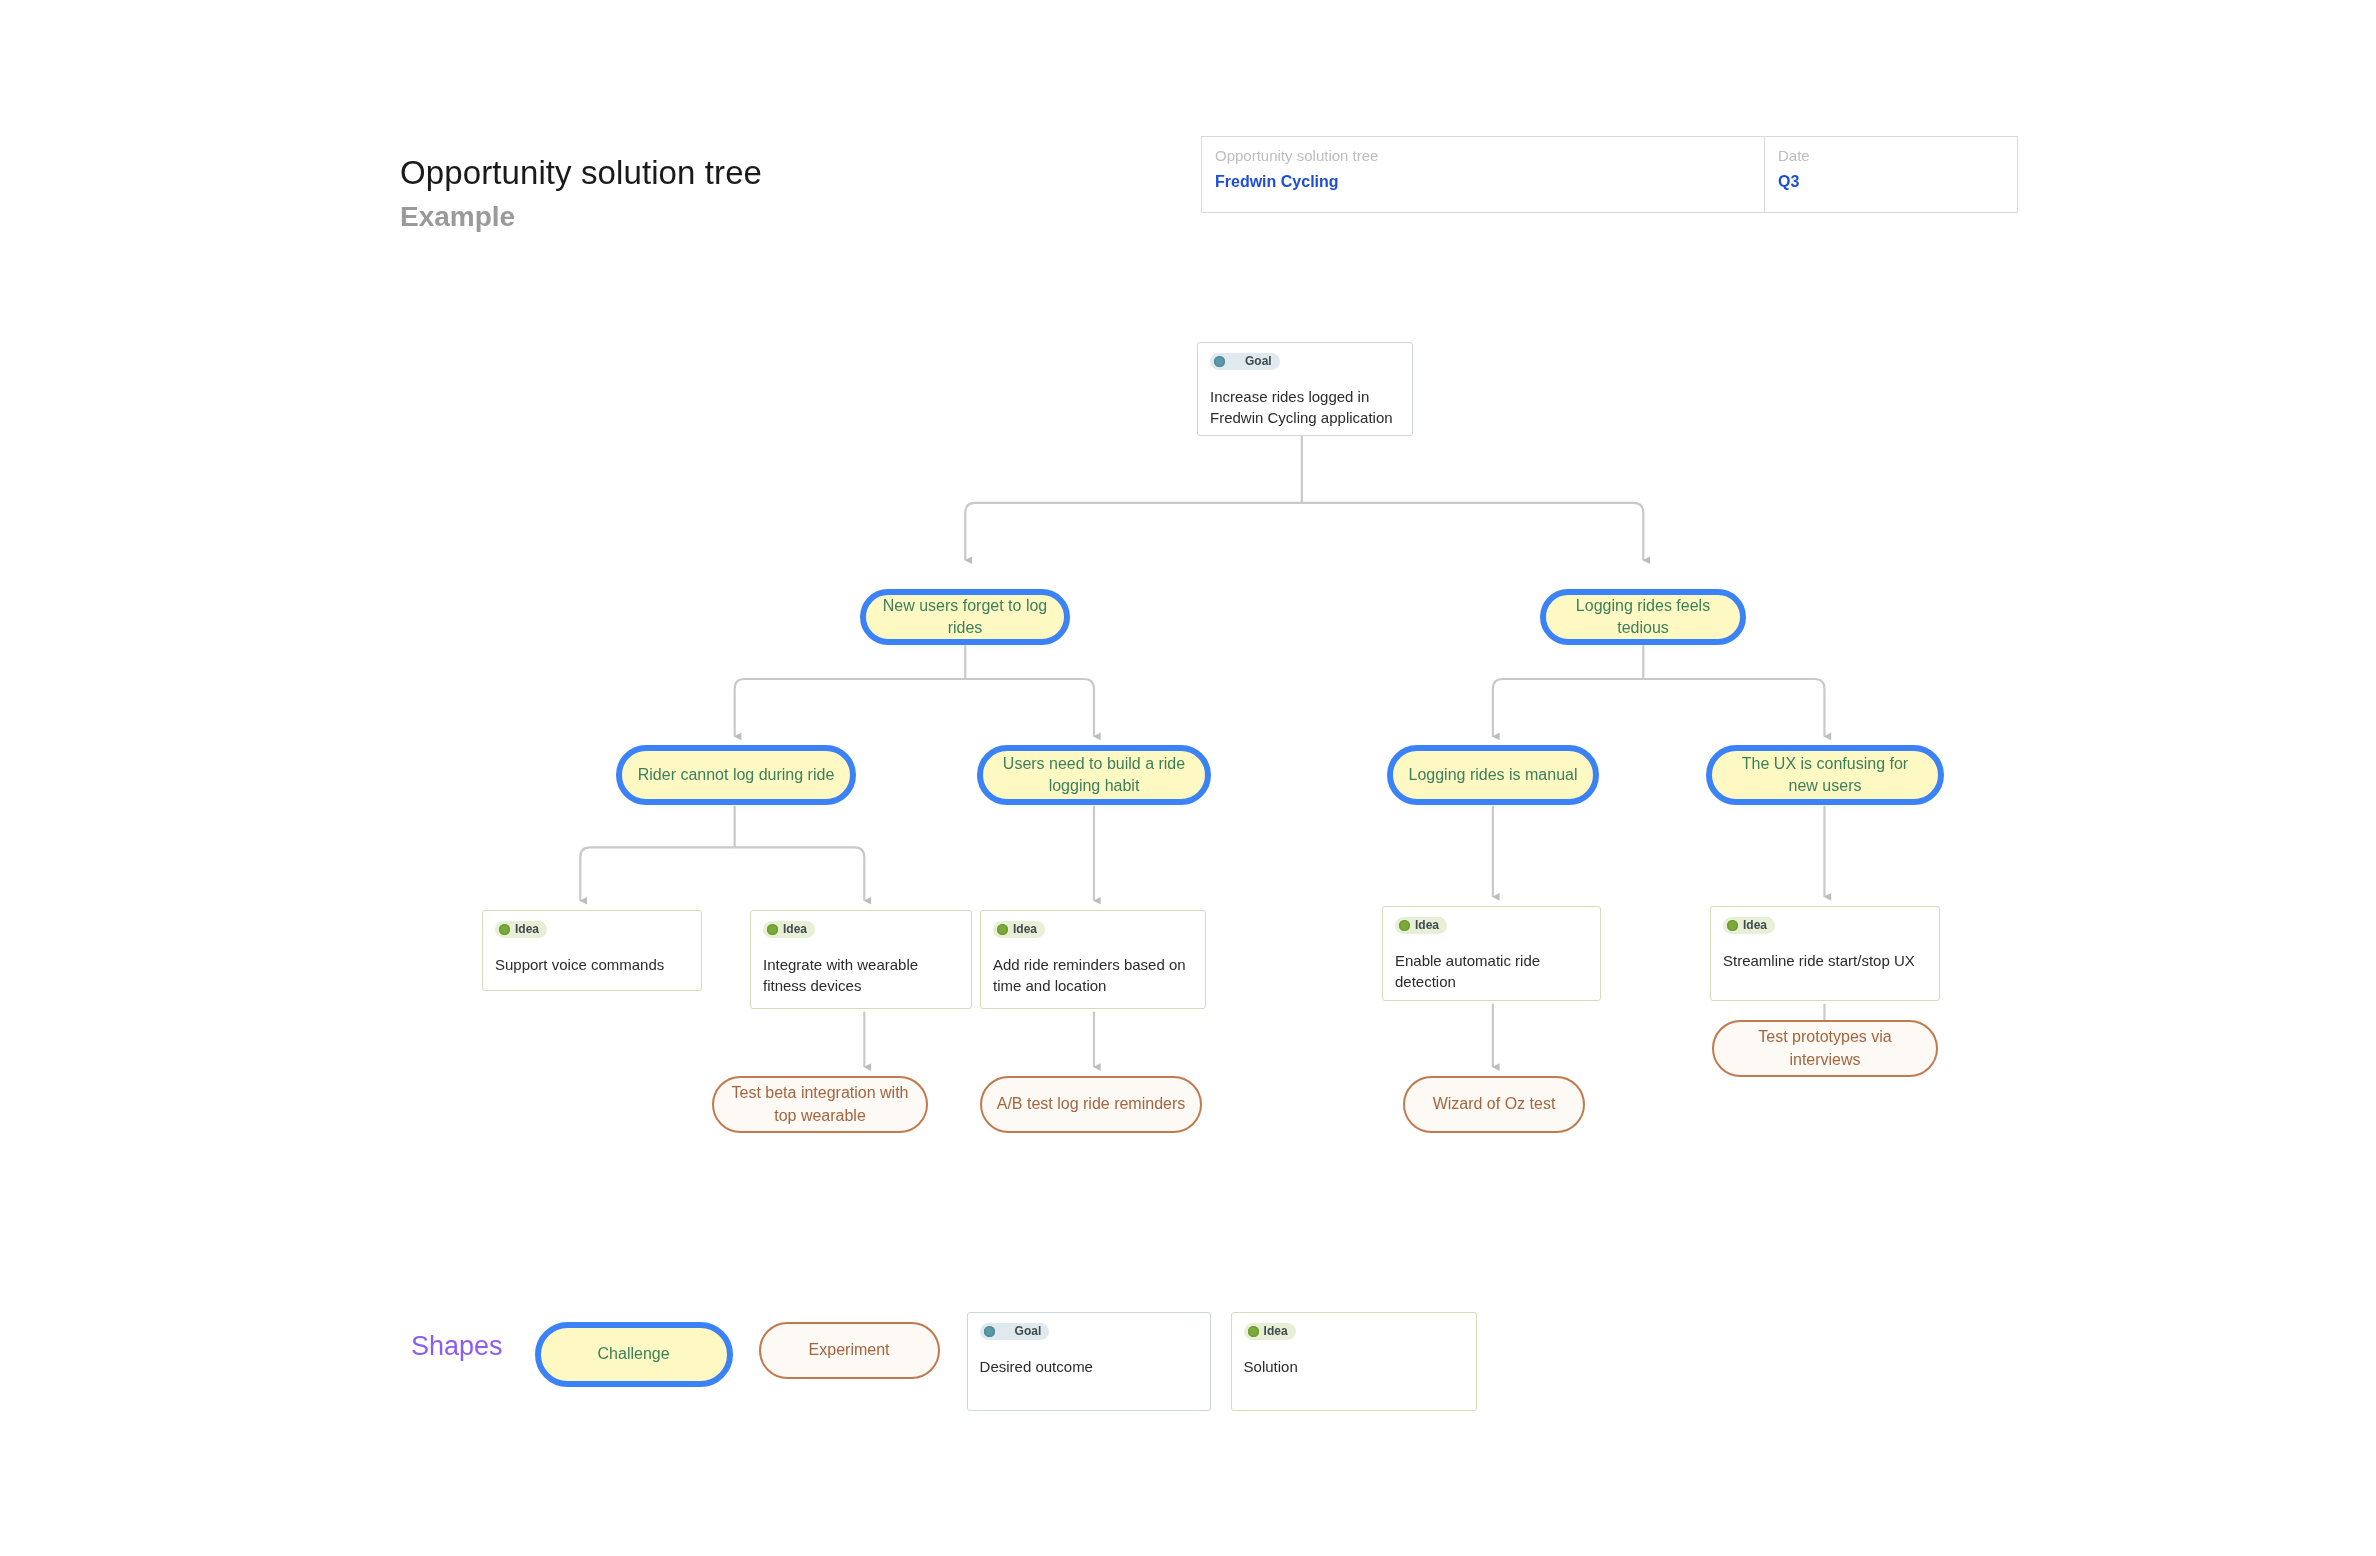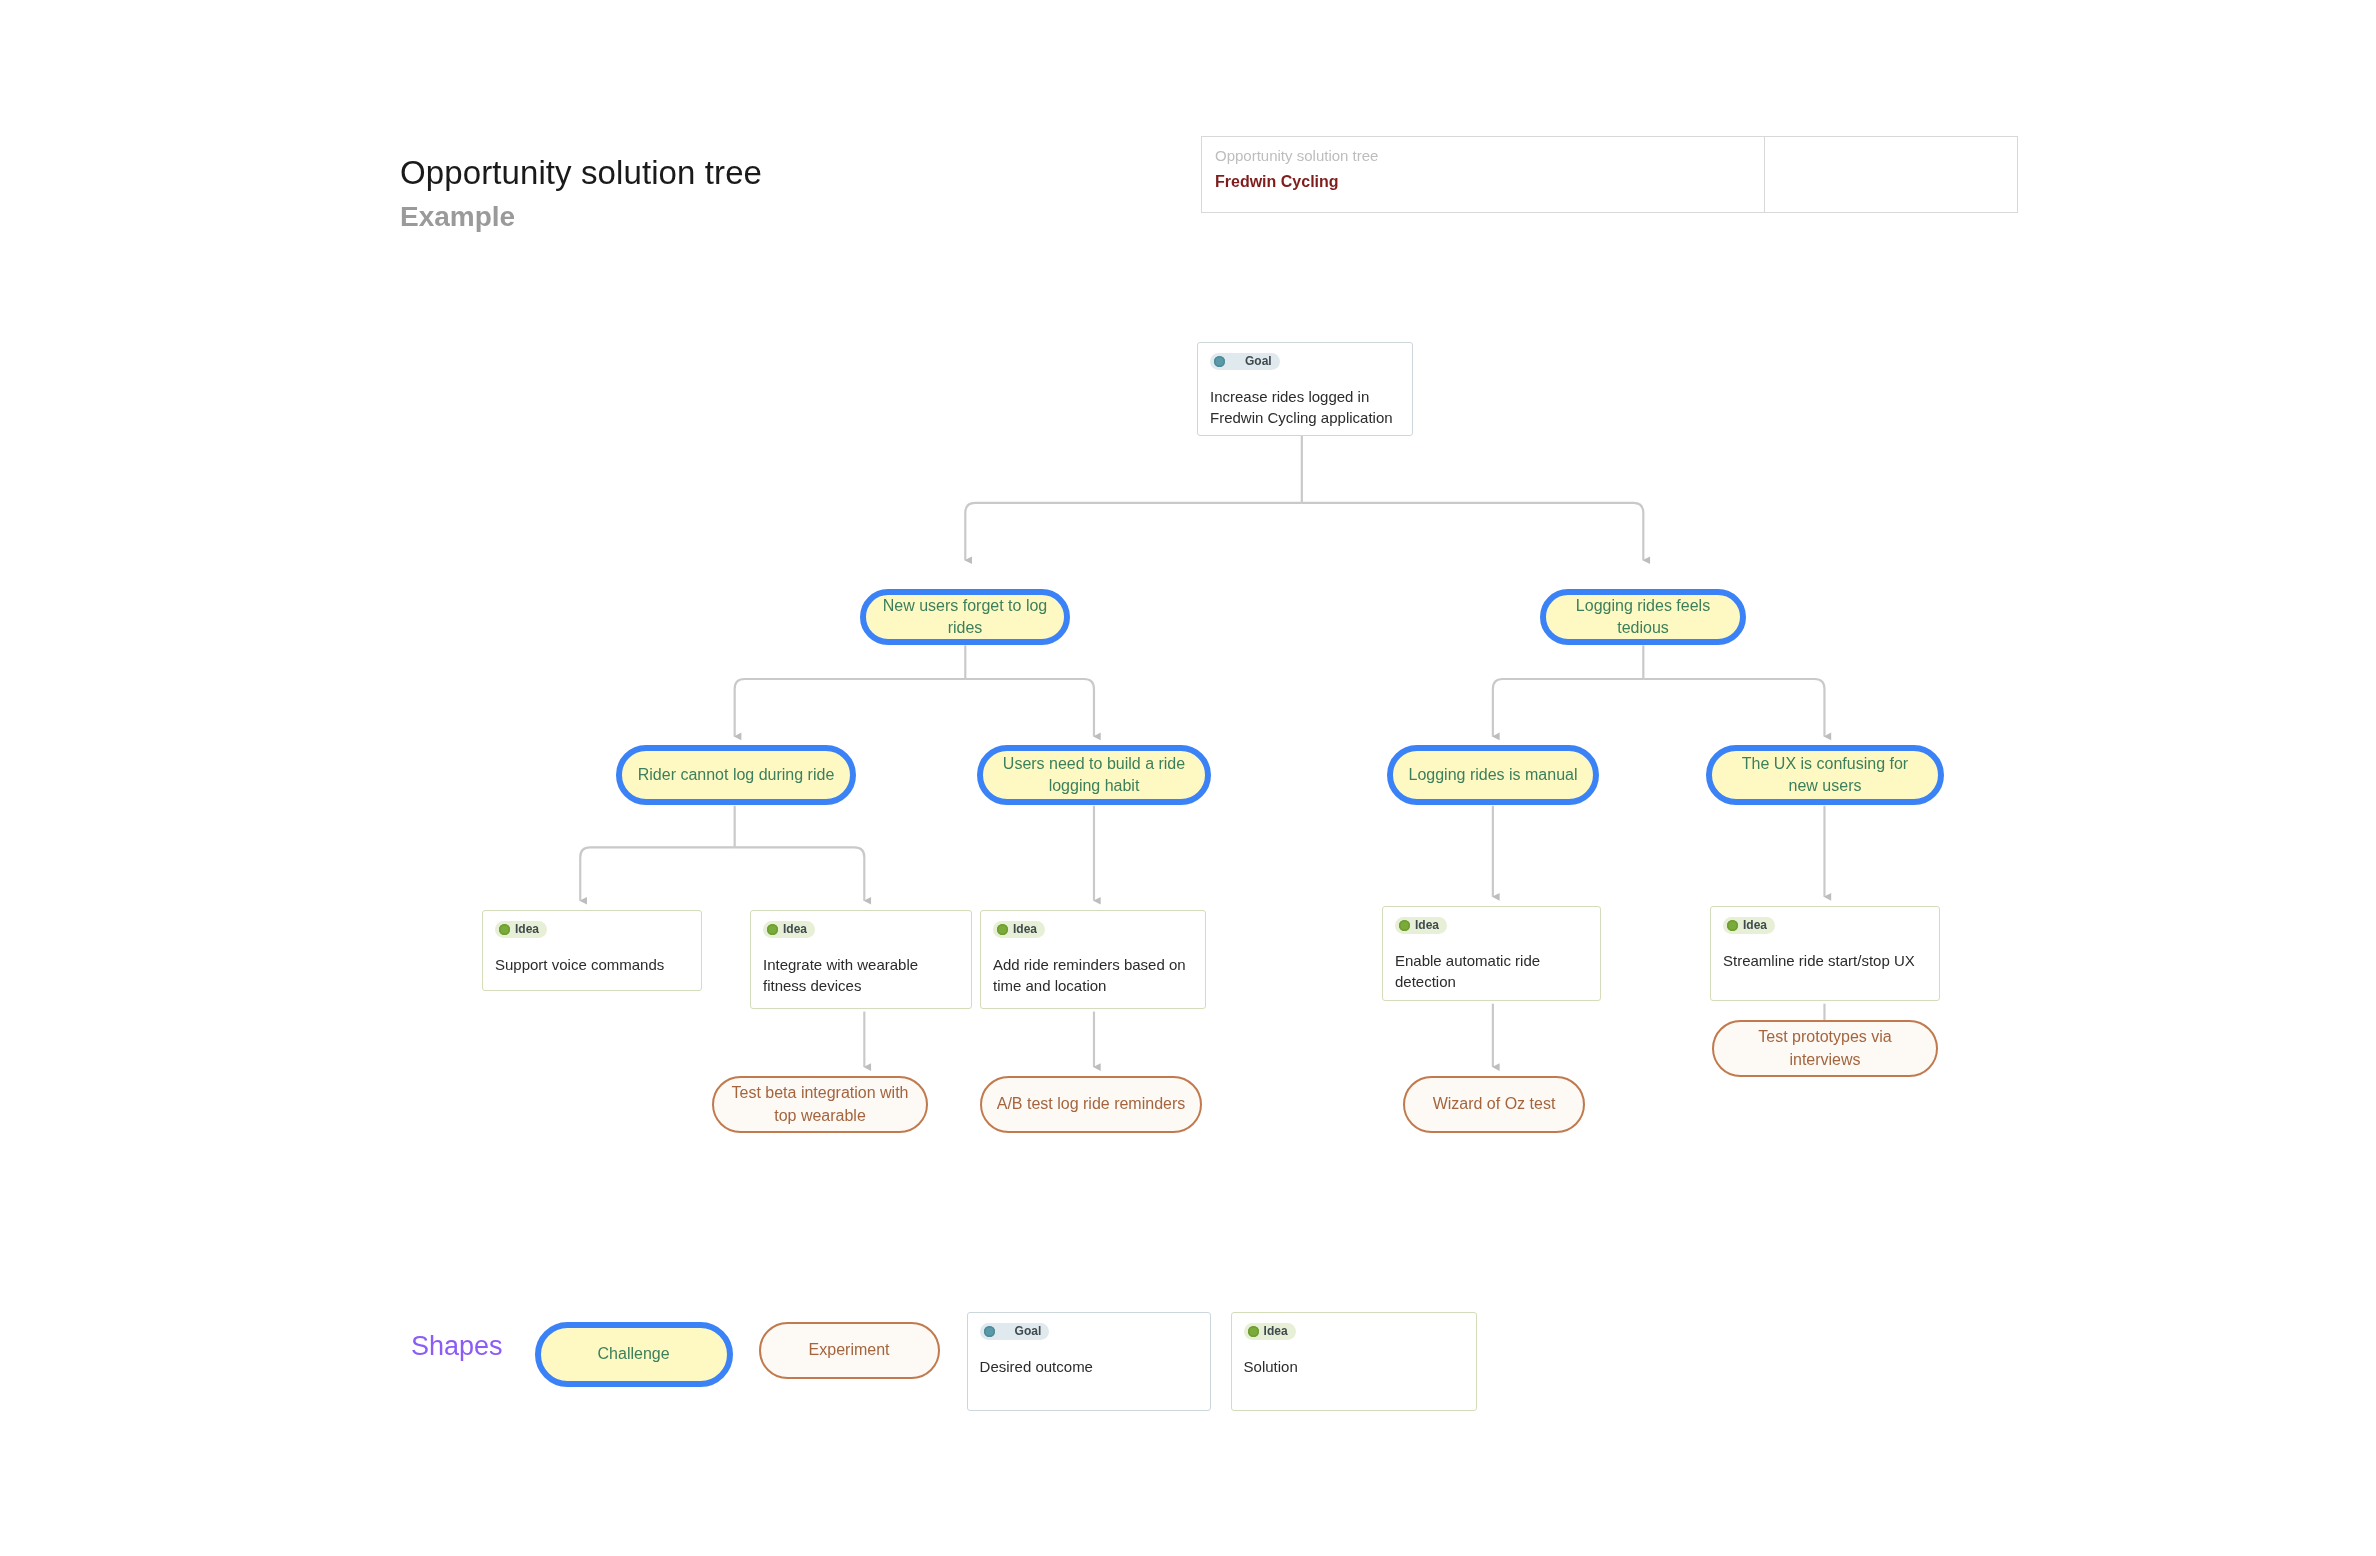--- a/index.html
+++ b/index.html
@@ -54,21 +54,21 @@
   }
   #meta-cell-project { width: 563px; border-right: 1px solid #d8d8d8; }
   #meta-cell-date { flex: 1; }
   .meta-label {
     font-size: 15px;
     color: #bdbdbd;
     line-height: 1.35;
   }
   .meta-value {
     font-size: 16px;
-    color: #7f1d1d;
+    color: #1d4ed8;
     font-weight: bold;
     margin-top: 5px;
     line-height: 1.35;
   }
 
   
   #diagram {
     position: absolute;
     left: 0;
     top: 0;
@@ -184,20 +184,24 @@
 <div id="header-title-block">
   <div id="page-title">Opportunity solution tree</div>
   <div id="page-subtitle">Example</div>
 </div>
 
 <div id="meta-table">
   <div class="meta-cell" id="meta-cell-project">
     <div class="meta-label">Opportunity solution tree</div>
     <div class="meta-value">Fredwin Cycling</div>
   </div>
+  <div class="meta-cell" id="meta-cell-date">
+    <div class="meta-label">Date</div>
+    <div class="meta-value">Q3</div>
+  </div>
 </div>
 
 <div id="diagram">
 
   <svg id="connector-layer" width="2376" height="1556" viewBox="0 0 2400 1572">
     <defs>
       <marker id="arrow" markerWidth="9" markerHeight="9" refX="4.5" refY="7.4" orient="auto" markerUnits="userSpaceOnUse">
         <path d="M0.6,0.6 L8.4,0.6 L4.5,8.2 Z" fill="#bdbdbd"></path>
       </marker>
     </defs>

